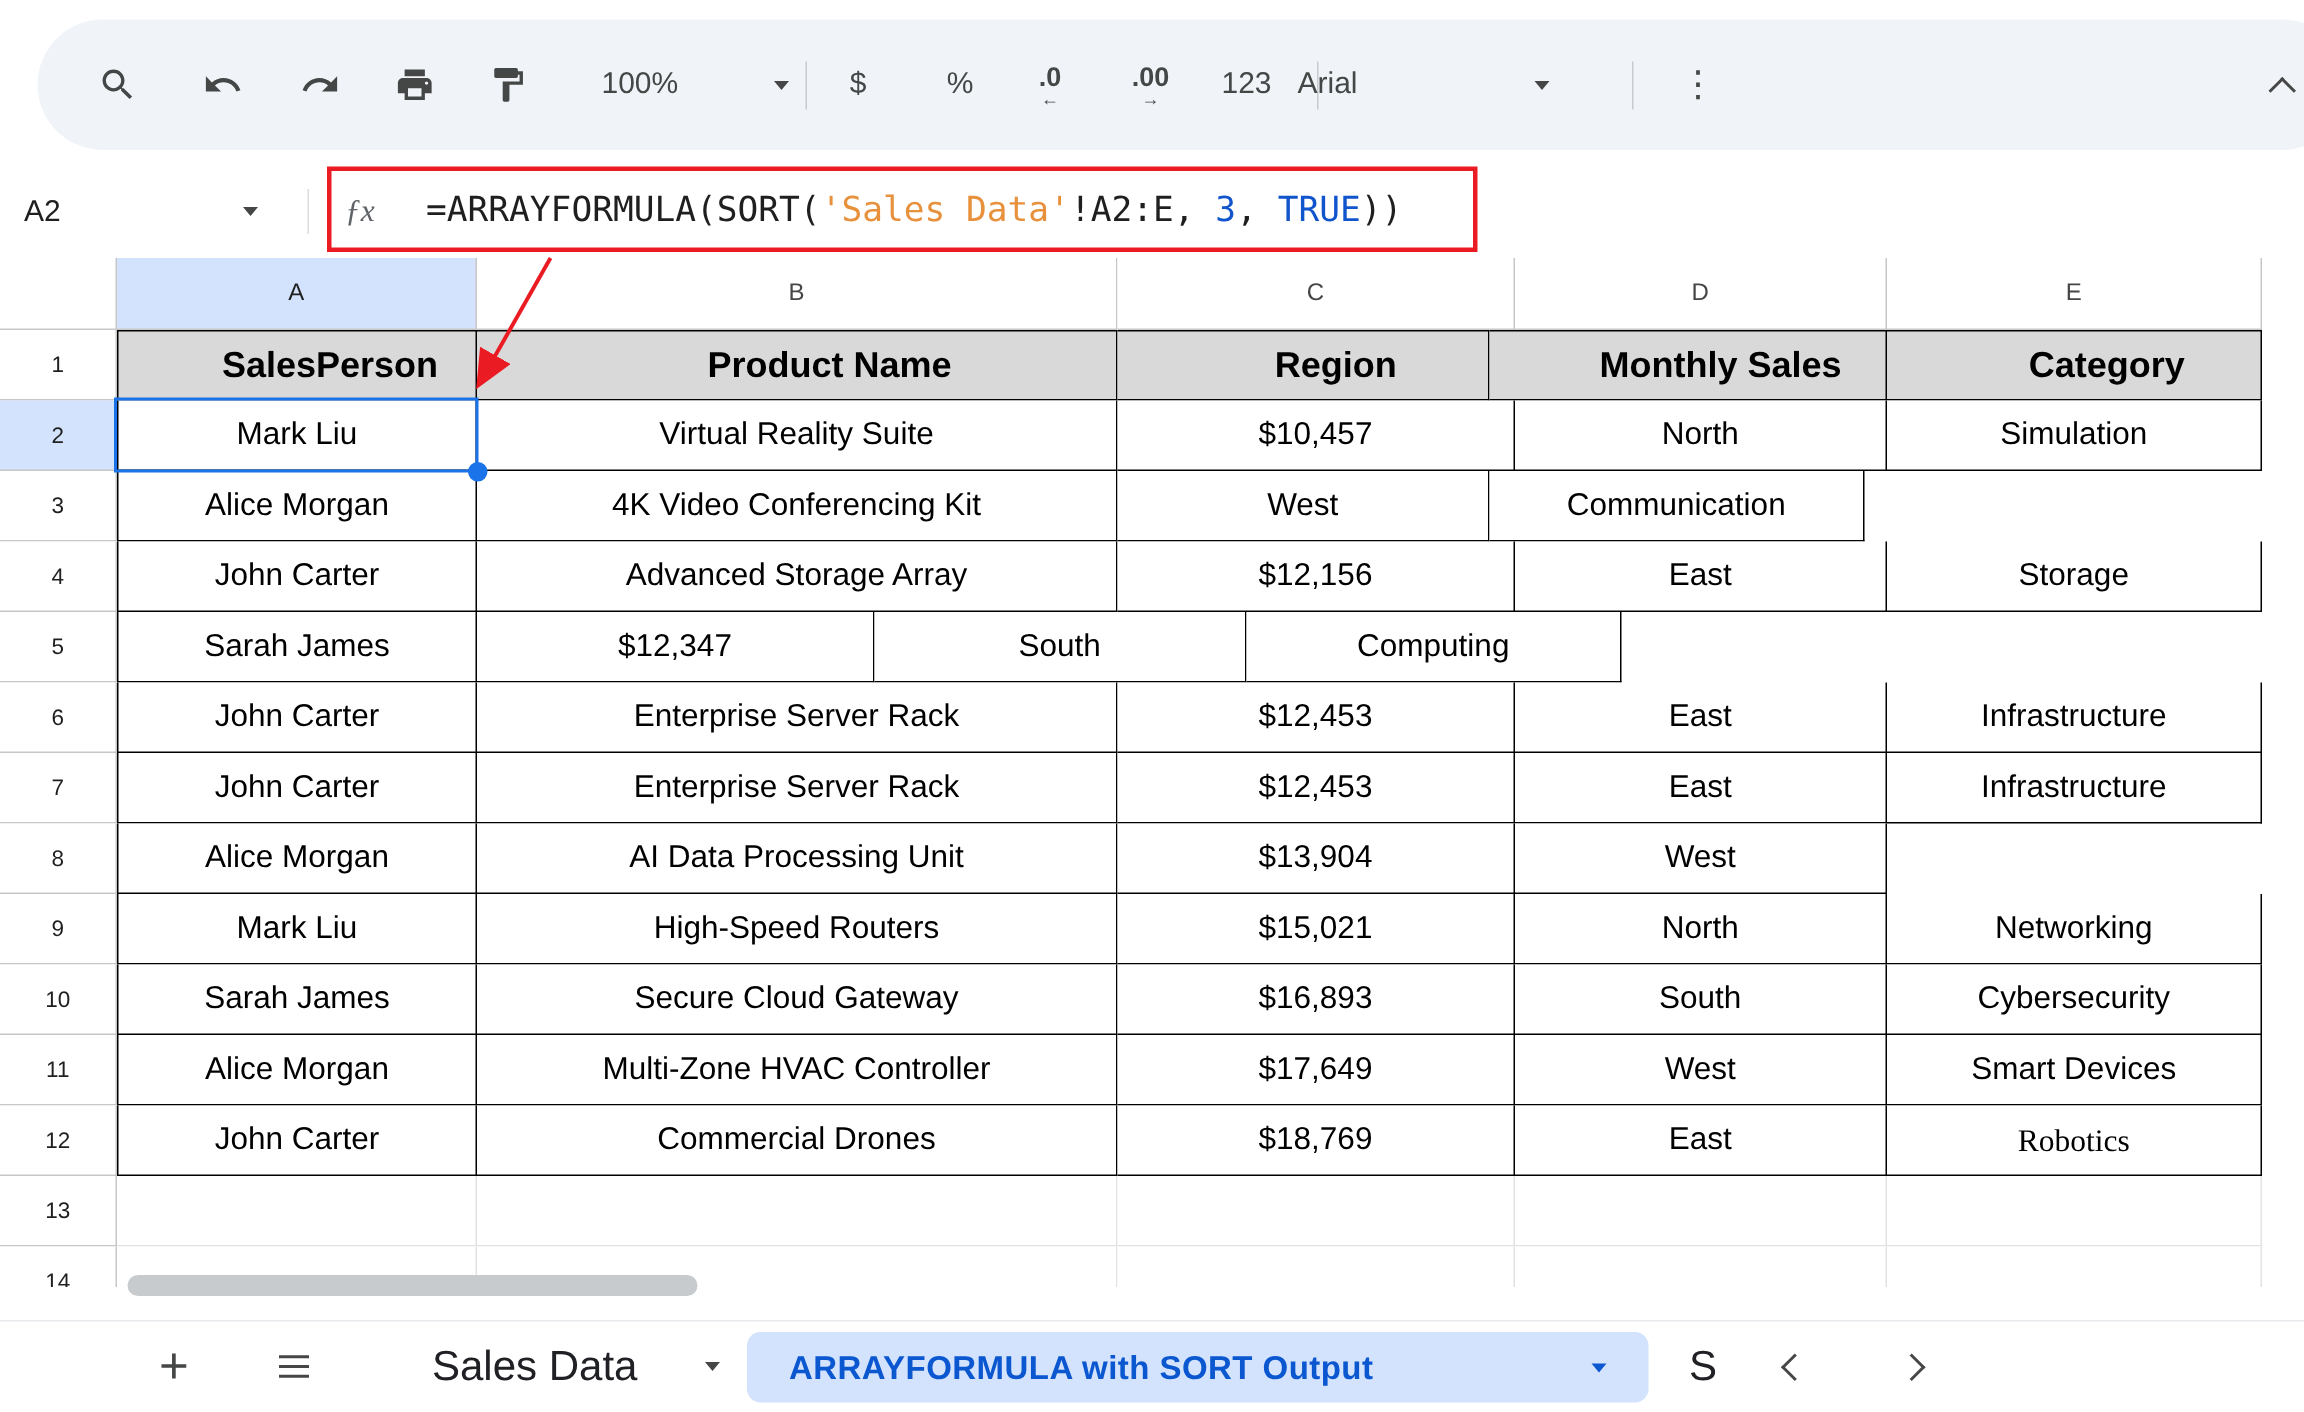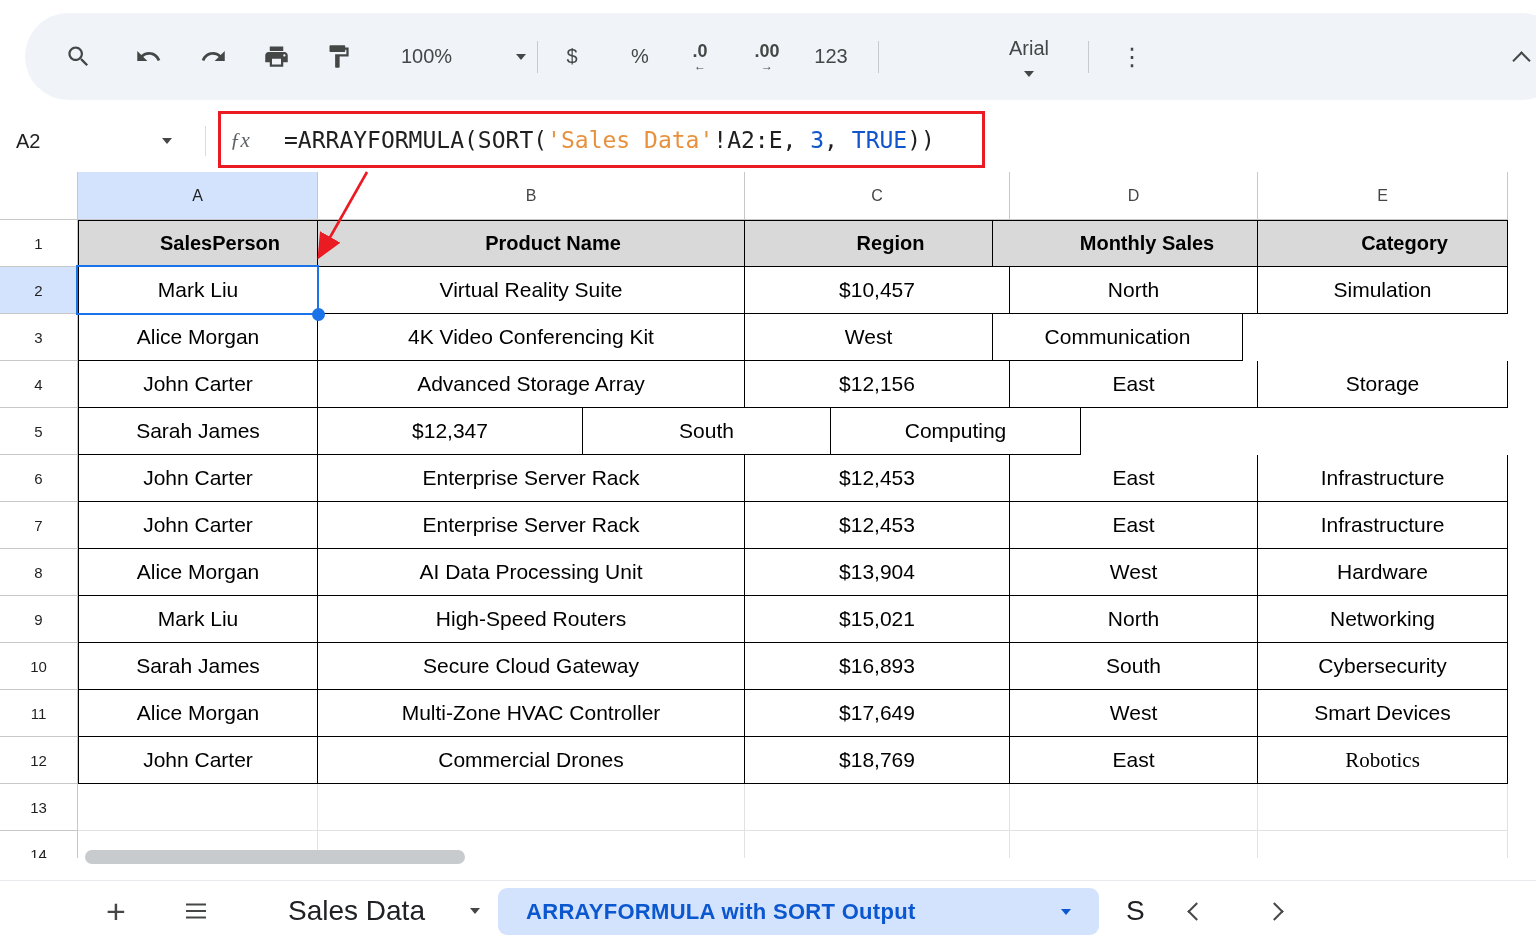--- a/index.html
+++ b/index.html
@@ -40,21 +40,21 @@
   .corner{position:absolute;left:0;top:0;width:78px;height:48px;background:#fff;border-right:1px solid #c7c7c7;border-bottom:1px solid #c7c7c7;box-sizing:border-box;}
   .col-headers{position:absolute;left:78px;top:0;height:48px;display:flex;}
   .col-header{height:48px;display:flex;align-items:center;justify-content:center;font-size:16px;color:#444746;background:#fff;border-right:1px solid #c7c7c7;border-bottom:1px solid #c7c7c7;box-sizing:border-box;}
   .col-header.sel{background:var(--highlight-blue,#d3e3fd);color:#1f1f1f;}
   .row-headers{position:absolute;left:0;top:48px;width:78px;}
   .row-header{width:78px;height:47px;display:flex;align-items:center;justify-content:center;font-size:15px;color:#1f1f1f;background:#fff;border-right:1px solid #c7c7c7;border-bottom:1px solid #c7c7c7;box-sizing:border-box;}
   .row-header.sel{background:var(--highlight-blue,#d3e3fd);}
   .cells{position:absolute;left:78px;top:48px;}
   .sheet-row{display:flex;height:47px;}
   .cell{height:47px;display:flex;align-items:center;justify-content:center;font-size:21px;color:#000;background:#fff;box-sizing:border-box;overflow:hidden;white-space:nowrap;}
-  .sheet-row.hdr .cell{background:var(--table-header-gray,#d9d9d9);font-weight:700;font-size:20px;border-top:1.5px solid #000;padding-left:44px;}
+  .sheet-row.hdr .cell{background:var(--table-header-gray,#d9d9d9);font-weight:700;font-size:24px;border-top:1.5px solid #000;padding-left:44px;}
   .sheet-row.hdr .cell,.sheet-row.data .cell{border-right:1.5px solid #000;border-bottom:1.5px solid #000;}
   .sheet-row.hdr .cell:first-child,.sheet-row.data .cell:first-child{border-left:1.5px solid #000;}
   .sheet-row.empty .cell{border-right:1px solid #e2e2e2;border-bottom:1px solid #e2e2e2;}
   .sel-box{position:absolute;left:76px;top:93px;width:243px;height:50px;border:2.5px solid var(--selection-blue,#1a73e8);z-index:10;pointer-events:none;box-sizing:border-box;}
   .fill-handle{position:absolute;left:312px;top:136px;width:13px;height:13px;border-radius:50%;background:var(--selection-blue,#1a73e8);z-index:11;}
   .h-scroll{position:absolute;left:85px;top:850px;width:380px;height:14px;border-radius:7px;background:#c8cbce;z-index:20;}
 
   
   .annot{position:absolute;left:0;top:0;pointer-events:none;z-index:40;}
   .annot line{stroke:var(--annotation-red,#ea1b22);stroke-width:2.6;}
@@ -132,21 +132,21 @@
           <span class="t">.00</span>
           <span class="a">→</span>
         </span>
       </div>
       <div class="tbtn" style="left:782px;width:48px;">
         <span class="tlabel">123</span>
       </div>
 
       <div class="sep" style="left:853px;"></div>
 
-      <div class="tbtn fontctl" style="left:920px;flex-direction:column;">
+      <div class="tbtn fontctl" style="left:840px;">
         <span class="tlabel">Arial</span>
         <span class="caret-down"></span>
       </div>
 
       <div class="sep" style="left:1063px;"></div>
 
       <div class="tbtn" style="left:1090px;width:34px;font-size:24px;">
         <span>⋮</span>
       </div>
 
@@ -236,21 +236,20 @@
           <div class="cell" style="width: 427px;">Enterprise Server Rack</div>
           <div class="cell" style="width: 265px;">$12,453</div>
           <div class="cell" style="width: 248px;">East</div>
           <div class="cell" style="width: 250px;">Infrastructure</div>
         </div>
         <div class="sheet-row data">
           <div class="cell" style="width: 240px;">Alice Morgan</div>
           <div class="cell" style="width: 427px;">AI Data Processing Unit</div>
           <div class="cell" style="width: 265px;">$13,904</div>
           <div class="cell" style="width: 248px;">West</div>
-          <div class="cell" style="width: 250px;">Hardware</div>
         </div>
         <div class="sheet-row data">
           <div class="cell" style="width: 240px;">Mark Liu</div>
           <div class="cell" style="width: 427px;">High-Speed Routers</div>
           <div class="cell" style="width: 265px;">$15,021</div>
           <div class="cell" style="width: 248px;">North</div>
           <div class="cell" style="width: 250px;">Networking</div>
         </div>
         <div class="sheet-row data">
           <div class="cell" style="width: 240px;">Sarah James</div>

